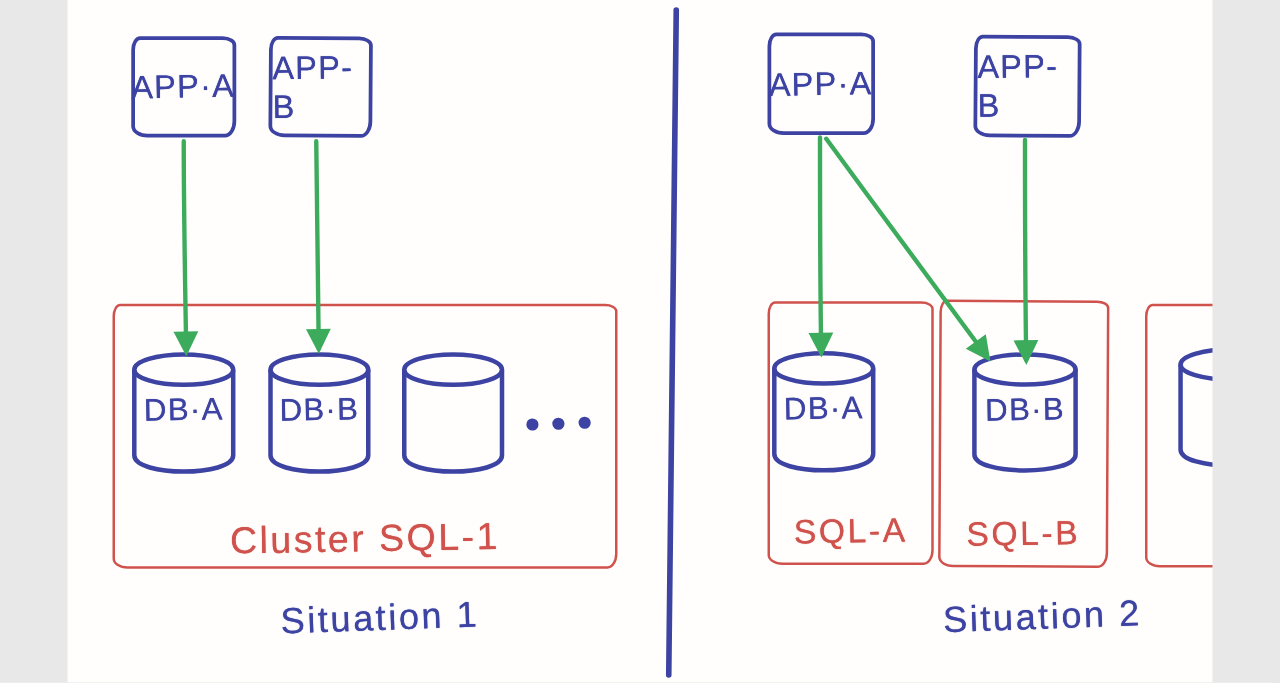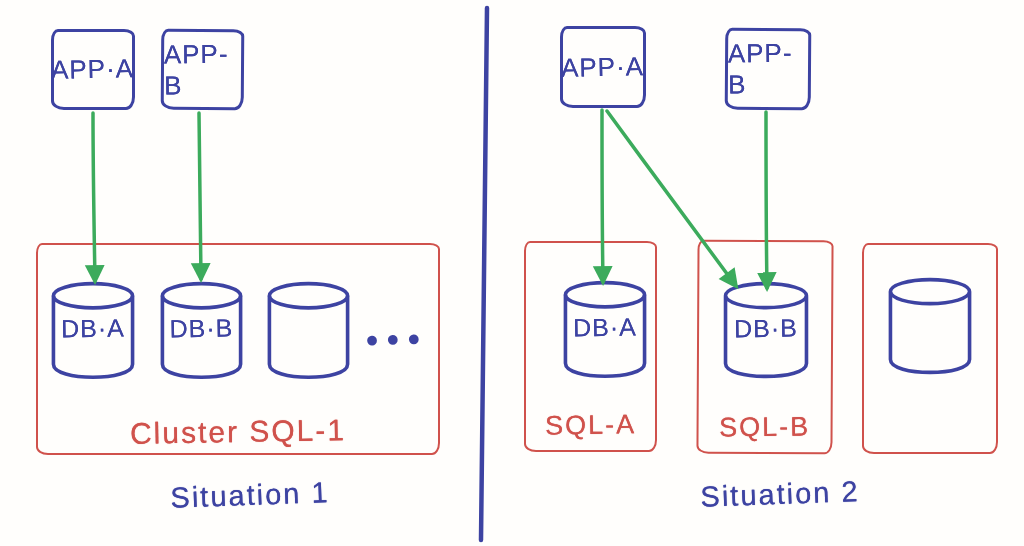--- a/index.html
+++ b/index.html
@@ -4,21 +4,21 @@
 <style>
   :root{
     --blue:#3d43a2;
     --red:#d0524c;
     --green:#3cab5c;
     --paper:#fffefc;
   }
   *{margin:0;padding:0;box-sizing:border-box;}
   html,body{background:#e8e8e8;font-family:"Liberation Sans",sans-serif;}
   .stage{
-    position:relative;width:1024px;height:546px;background:var(--paper);
+    position:relative;width:916px;height:546px;background:var(--paper);
     overflow:hidden;margin:0 auto;
   }
   
   .app-box{
     position:absolute;border:3px solid var(--blue);
     border-radius:7px 11px 9px 13px / 11px 7px 13px 9px;
     display:flex;align-items:center;justify-content:center;
     color:var(--blue);font-size:26px;letter-spacing:1px;
     text-shadow:0 0 .6px currentColor;
   }
@@ -110,21 +110,21 @@
   <div>
 
     <div class="app-box" style="left:560px;top:26px;width:86px;height:82px">
       <span class="lbl">APP·A</span>
     </div>
 
     <div class="app-box" style="left:725px;top:28px;width:86px;height:82px;transform:rotate(.4deg)">
       <span class="lbl">APP-B</span>
     </div>
 
-    <div class="red-box" style="left:524px;top:241px;width:133px;height:211px">
+    <div class="red-box" style="left:560px;top:241px;width:133px;height:211px">
       <div class="red-caption server-caption">SQL-A</div>
     </div>
 
     <div class="red-box" style="left:697px;top:240px;width:136px;height:214px;transform:rotate(.3deg)">
       <div class="red-caption server-caption">SQL-B</div>
     </div>
 
     <div class="red-box" style="left:862px;top:243px;width:136px;height:211px"></div>
 
     <div class="cyl" style="left:562px;top:280px;width:86px;height:111px">

